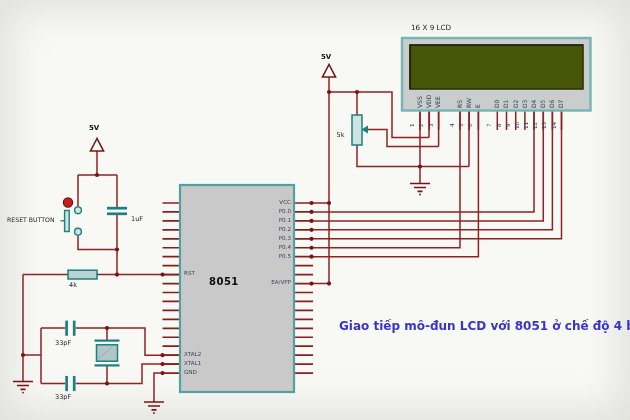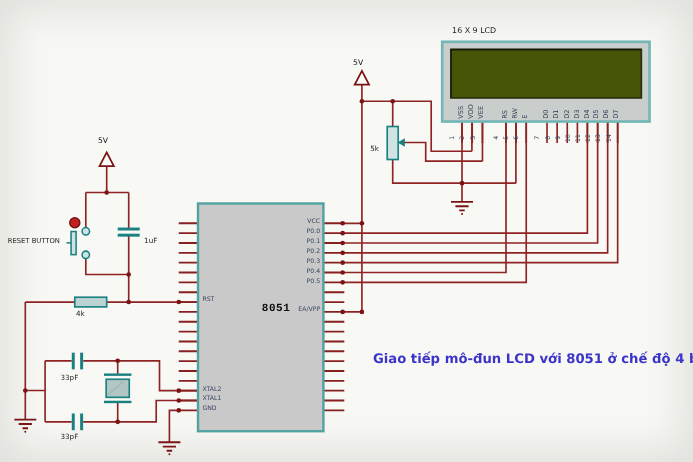--- a/index.html
+++ b/index.html
@@ -5,29 +5,29 @@
   html,body{margin:0;padding:0;background:#e8e8e4;}
   .stage{
     position:relative;width:630px;height:420px;margin:0 auto;
     background:#f8f8f5;overflow:hidden;
     font-family:"DejaVu Sans", sans-serif;
     box-shadow:inset 0 0 34px 12px rgba(170,170,162,.28);
   }
   .stage svg{position:absolute;left:0;top:0;}
   .lab{position:absolute;color:#1d1d1d;font-size:6.5px;line-height:1;white-space:nowrap;}
   .lab.big{font-size:7.2px;}
-  .lab.pw{font-size:7px;font-weight:normal;color:#111;}
+  .lab.pw{font-size:7px;font-weight:bold;color:#111;}
   .pinlab{position:absolute;color:#36465e;font-size:5.6px;line-height:1;white-space:nowrap;}
   .pinlab.right{width:46px;text-align:right;}
   .vtext{position:absolute;color:#2e3e56;font-size:6px;line-height:1;white-space:nowrap;
          transform:rotate(-90deg);transform-origin:0 0;}
   .vnum{position:absolute;color:#36465e;font-size:5.6px;line-height:1;white-space:nowrap;
         transform:rotate(-90deg);transform-origin:0 0;}
-  .chipname{position:absolute;left:209px;top:276px;width:55px;text-align:right;
-            font-size:10px;font-weight:bold;color:#0c0c0c;letter-spacing:.5px;font-family:Liberation Mono, monospace;}
+  .chipname{position:absolute;left:209px;top:276px;width:55px;text-align:left;
+            font-size:10px;font-weight:bold;color:#0c0c0c;letter-spacing:.5px;}
   .title{position:absolute;left:339px;top:319px;font-size:12px;font-weight:bold;color:#3a35c8;white-space:nowrap;}
 </style>
 </head>
 <body>
 
 <div class="stage">
 
   <svg width="630" height="420" viewBox="0 0 630 420">
 
     <g stroke="#8e2323" stroke-width="1.5" fill="none">

